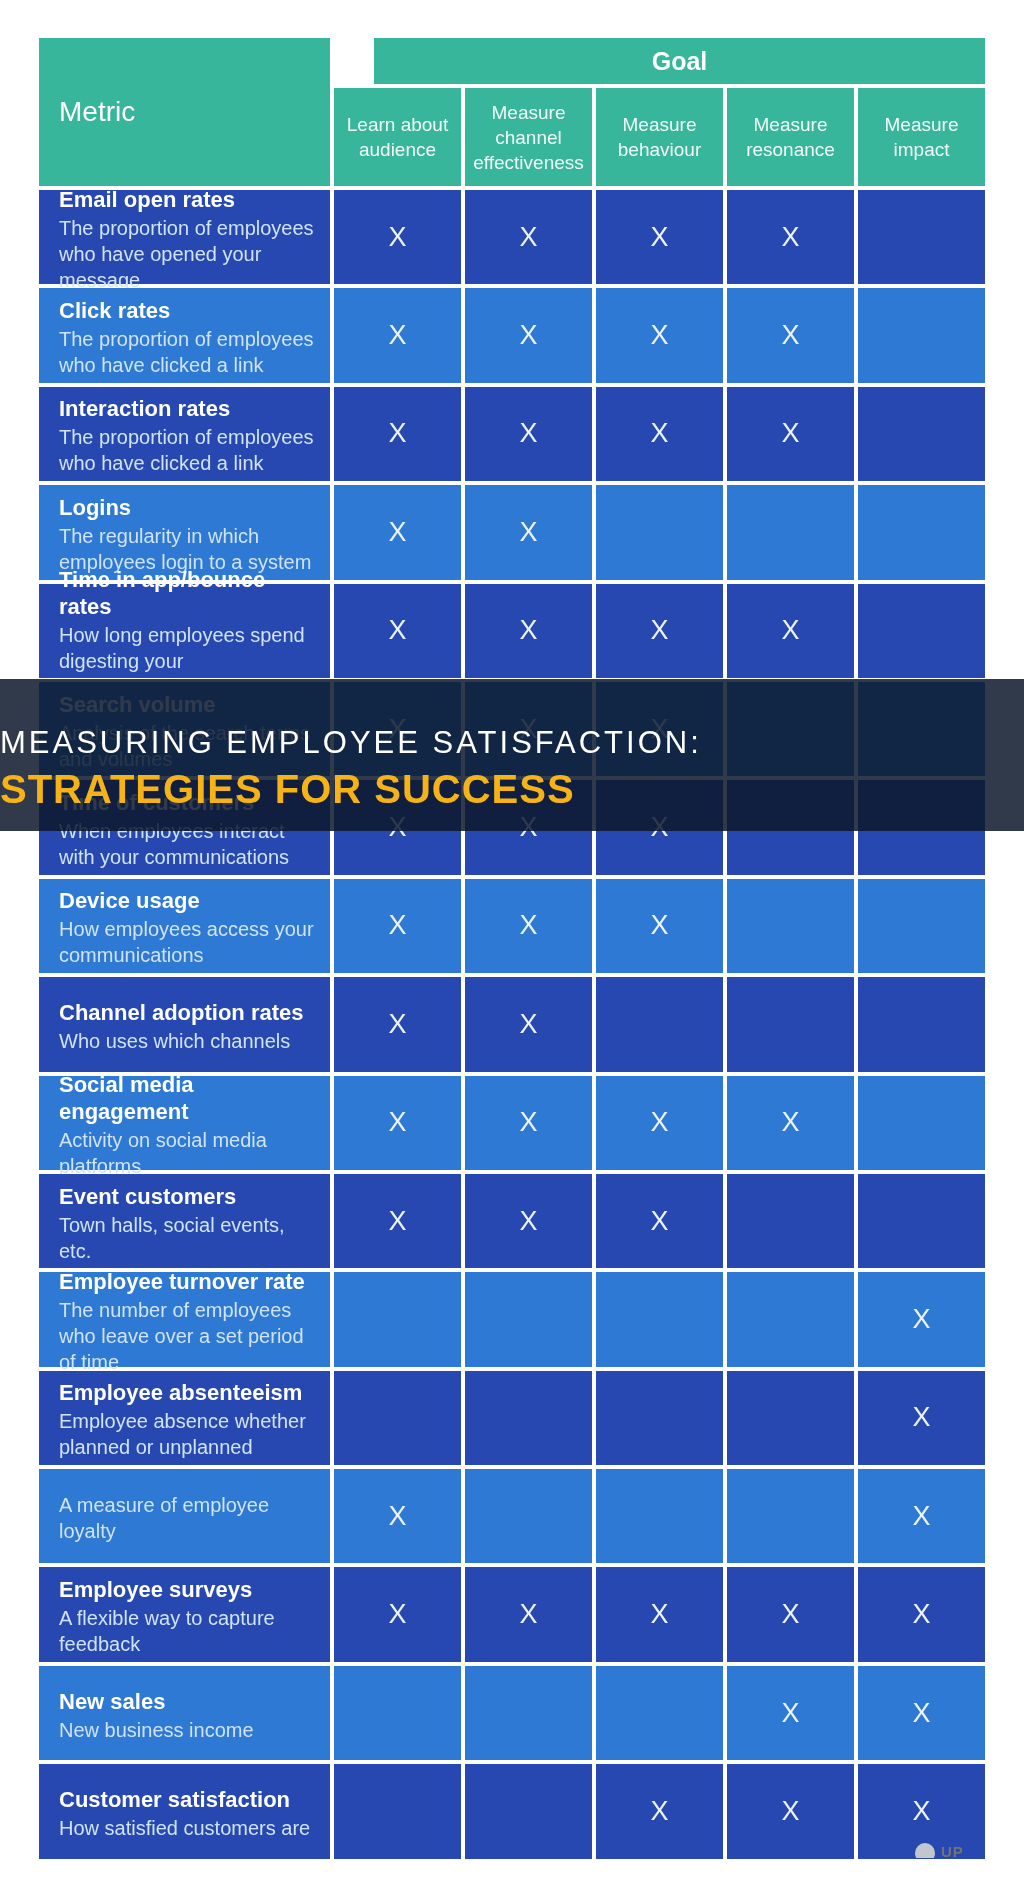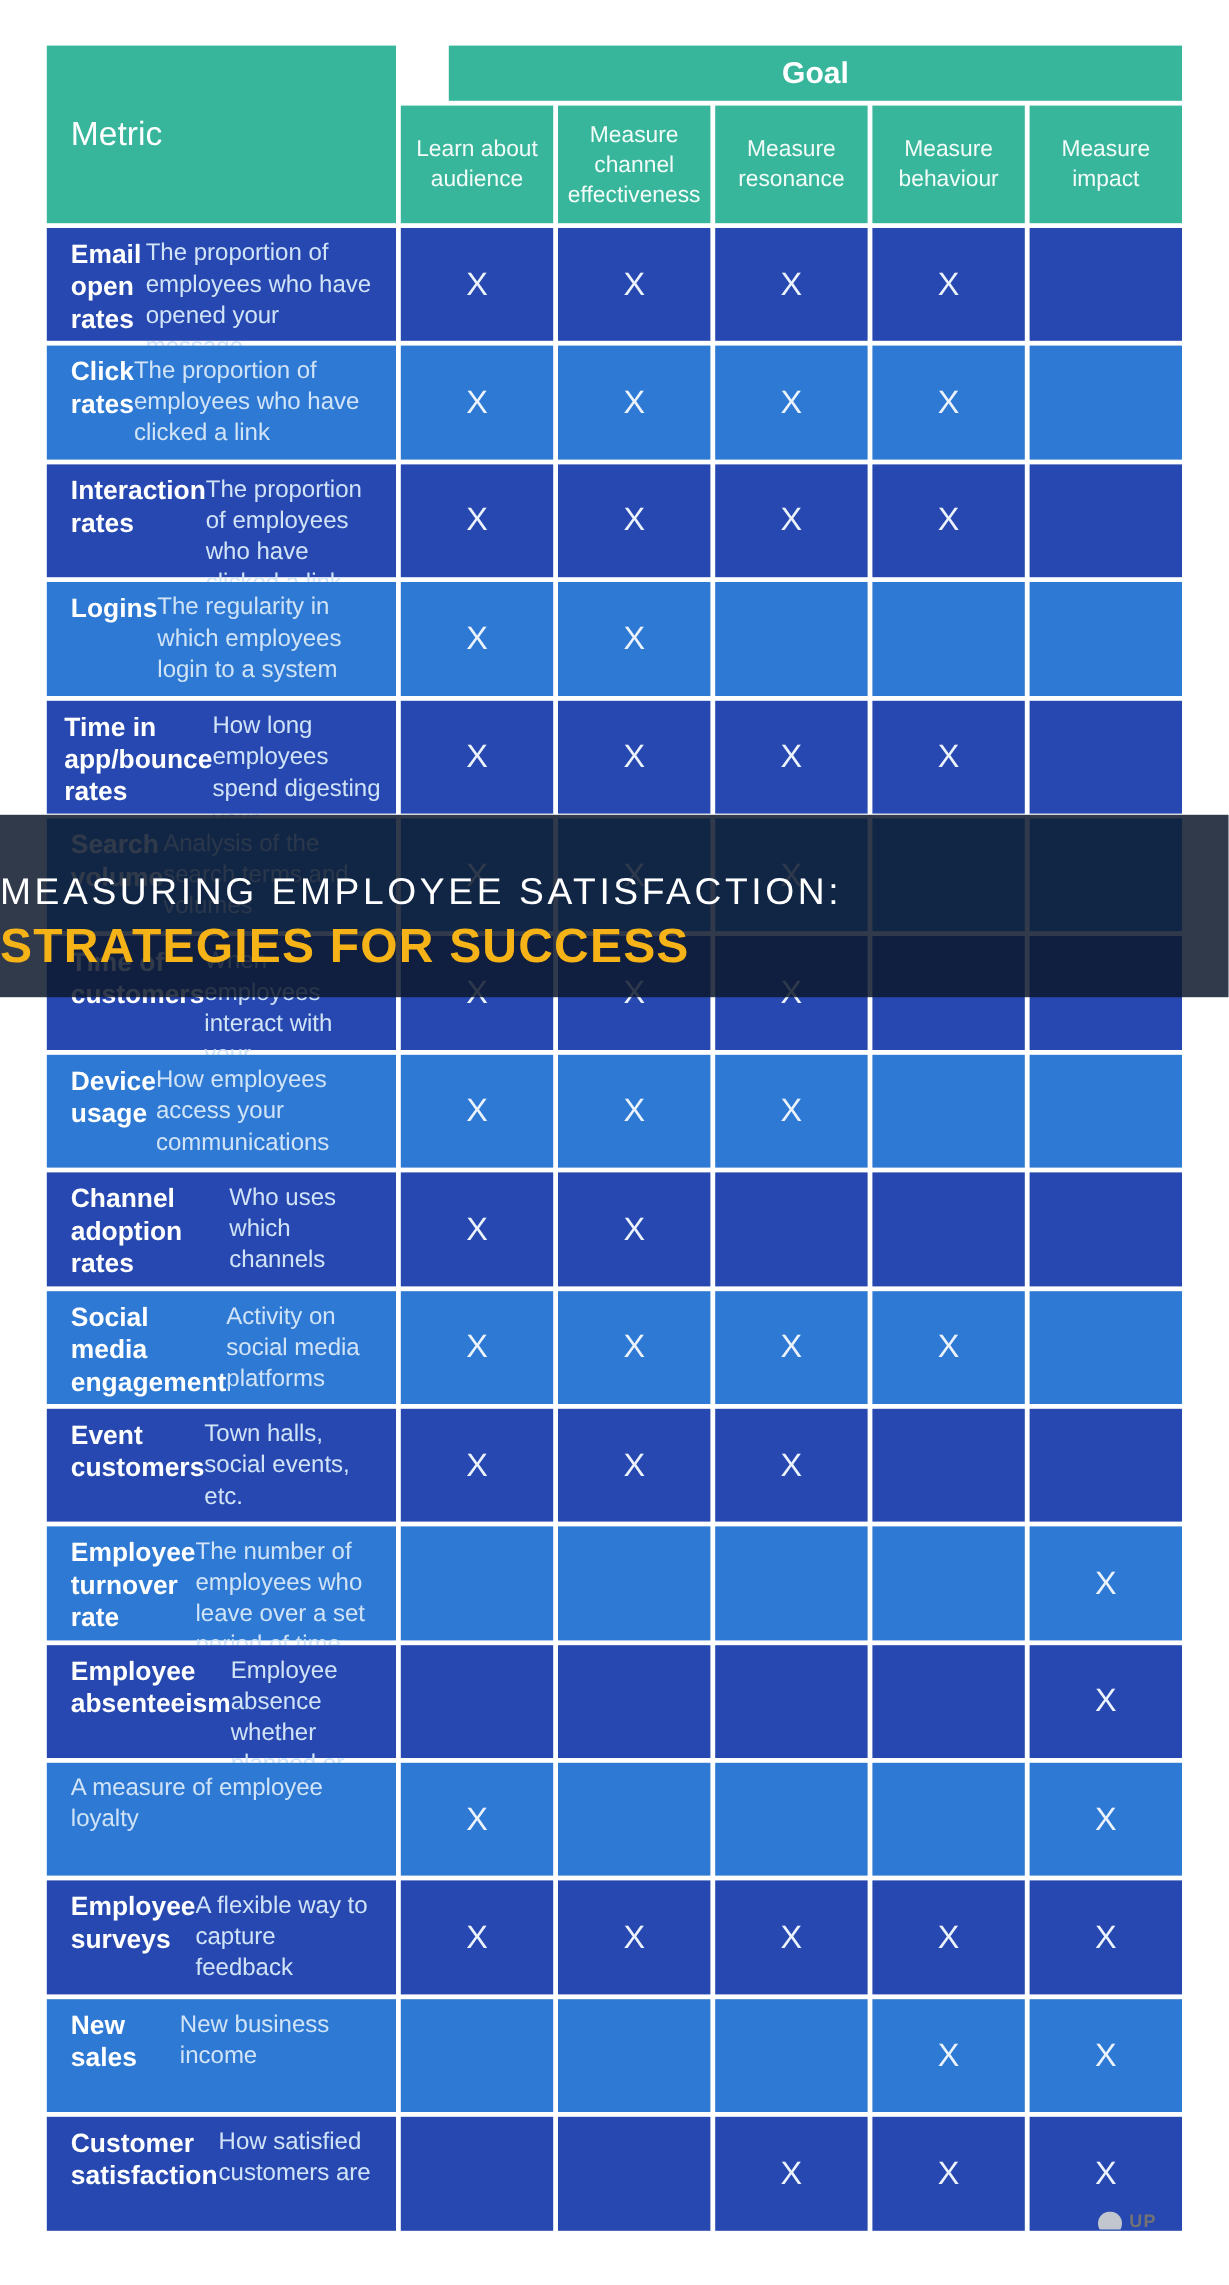--- a/index.html
+++ b/index.html
@@ -21,21 +21,21 @@
     grid-column:2/7;grid-row:1;display:flex;align-items:center;justify-content:center;
     font-size:25px;font-weight:700;margin-left:40px;
   }
   .colhead-cell{
     display:flex;align-items:center;justify-content:center;text-align:center;
     font-size:19px;line-height:25px;padding:0 6px;color:#f1fbf7;font-weight:400;
   }
   .row-dark{background:var(--row-dark,#2748b0);}
   .row-light{background:var(--row-light,#2d79d3);}
   .metric-body-cell{
-    display:flex;flex-direction:row;justify-content:center;
+    display:flex;flex-direction:column;justify-content:center;
     padding:8px 14px 4px 20px;color:#ffffff;
   }
   .metric-title{font-size:22px;font-weight:700;line-height:27px;margin-bottom:2px;}
   .metric-desc{font-size:20px;font-weight:400;line-height:26px;color:#d0e3f7;}
   .mark-cell{
     display:flex;align-items:center;justify-content:center;
     font-size:27px;color:#ecf3fd;font-weight:400;
   }
   .overlay{
     position:absolute;left:0;top:679px;width:1024px;height:152px;
@@ -70,22 +70,22 @@
 <div class="page">
 
   <div class="table-wrap">
 
     <div class="grid header-grid">
       <div class="cell teal metric-cell">Metric</div>
       <div class="cell teal goal-cell">Goal</div>
 
     <div class="cell teal colhead-cell">Learn about audience</div>
         <div class="cell teal colhead-cell">Measure channel effectiveness</div>
+        <div class="cell teal colhead-cell">Measure behaviour</div>
         <div class="cell teal colhead-cell">Measure resonance</div>
-        <div class="cell teal colhead-cell">Measure behaviour</div>
         <div class="cell teal colhead-cell">Measure impact</div>
       </div>
 
     <div class="grid body-grid" id="body-grid">
 
     <div class="cell metric-body-cell row-dark">
           <div class="metric-title">Email open rates</div>
           <div class="metric-desc">The proportion of employees who have opened your message</div>
         </div>
         <div class="cell mark-cell row-dark">X</div>

